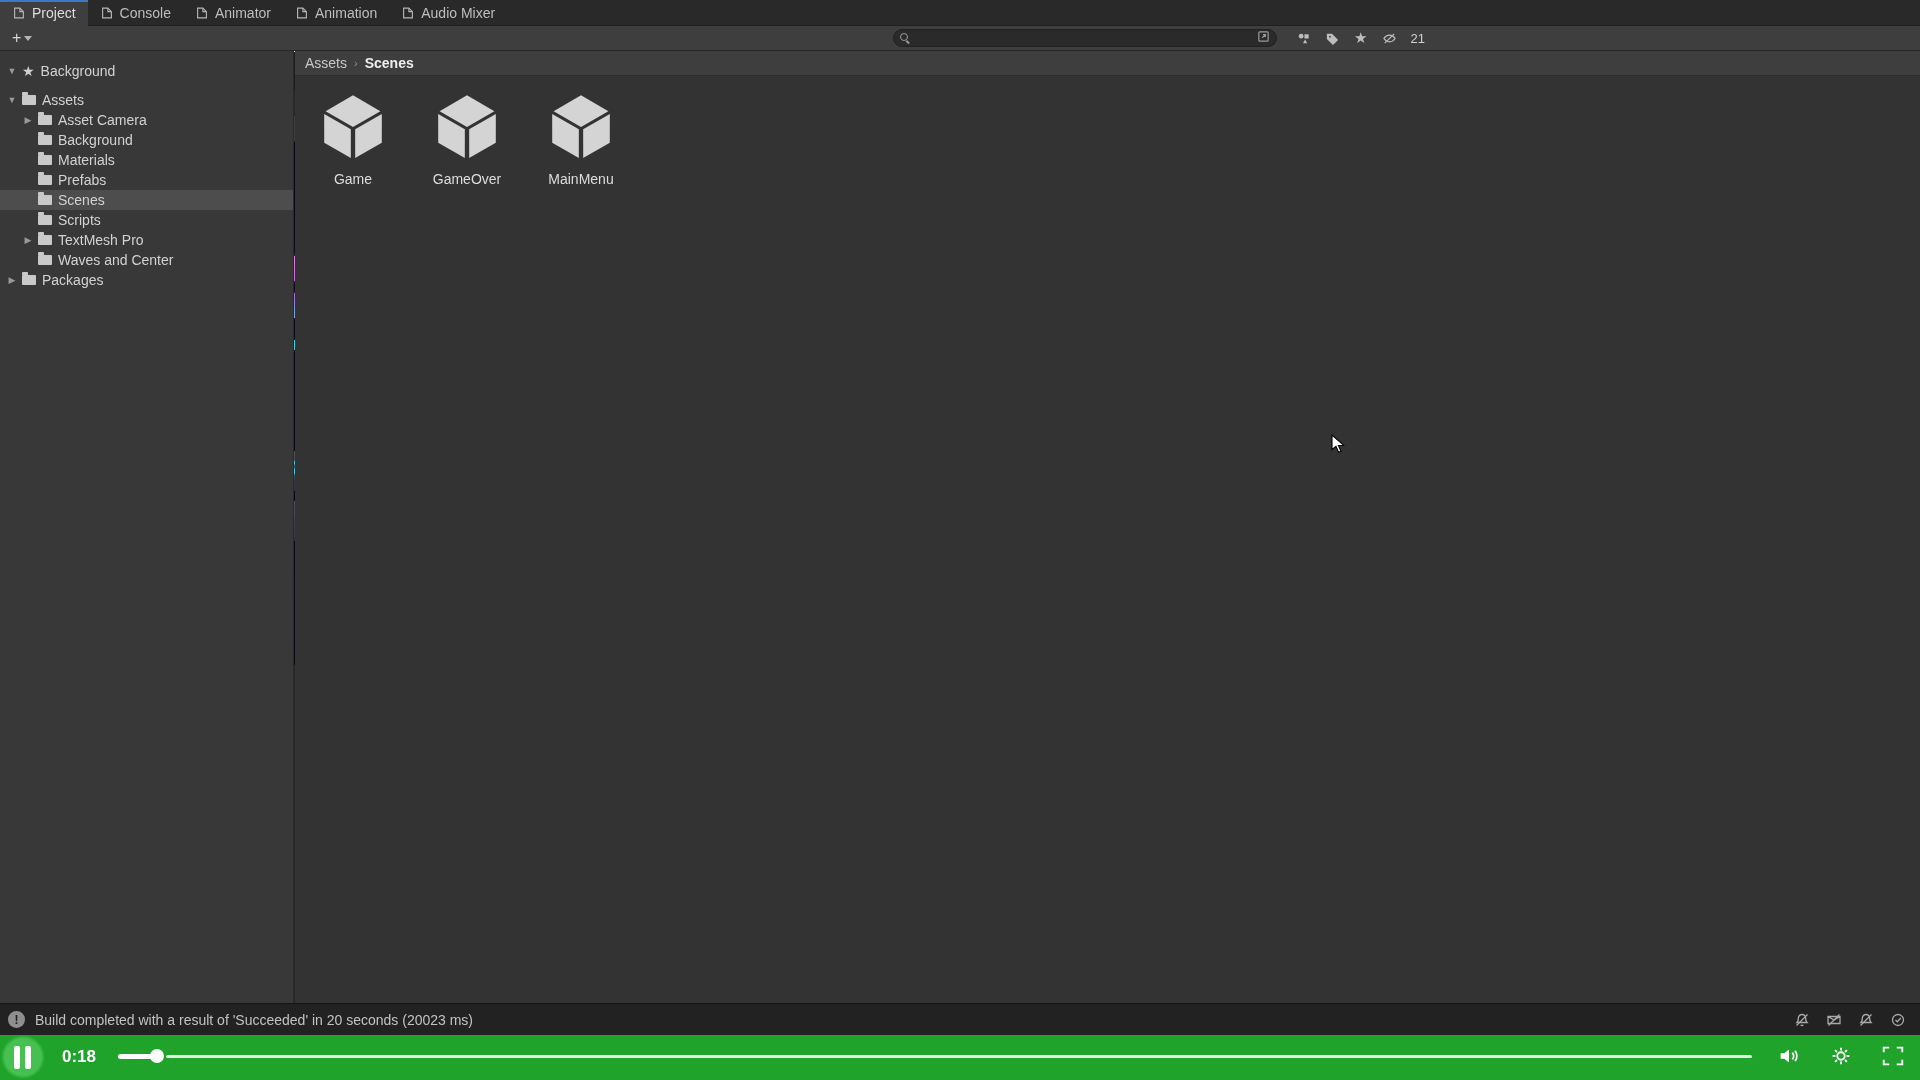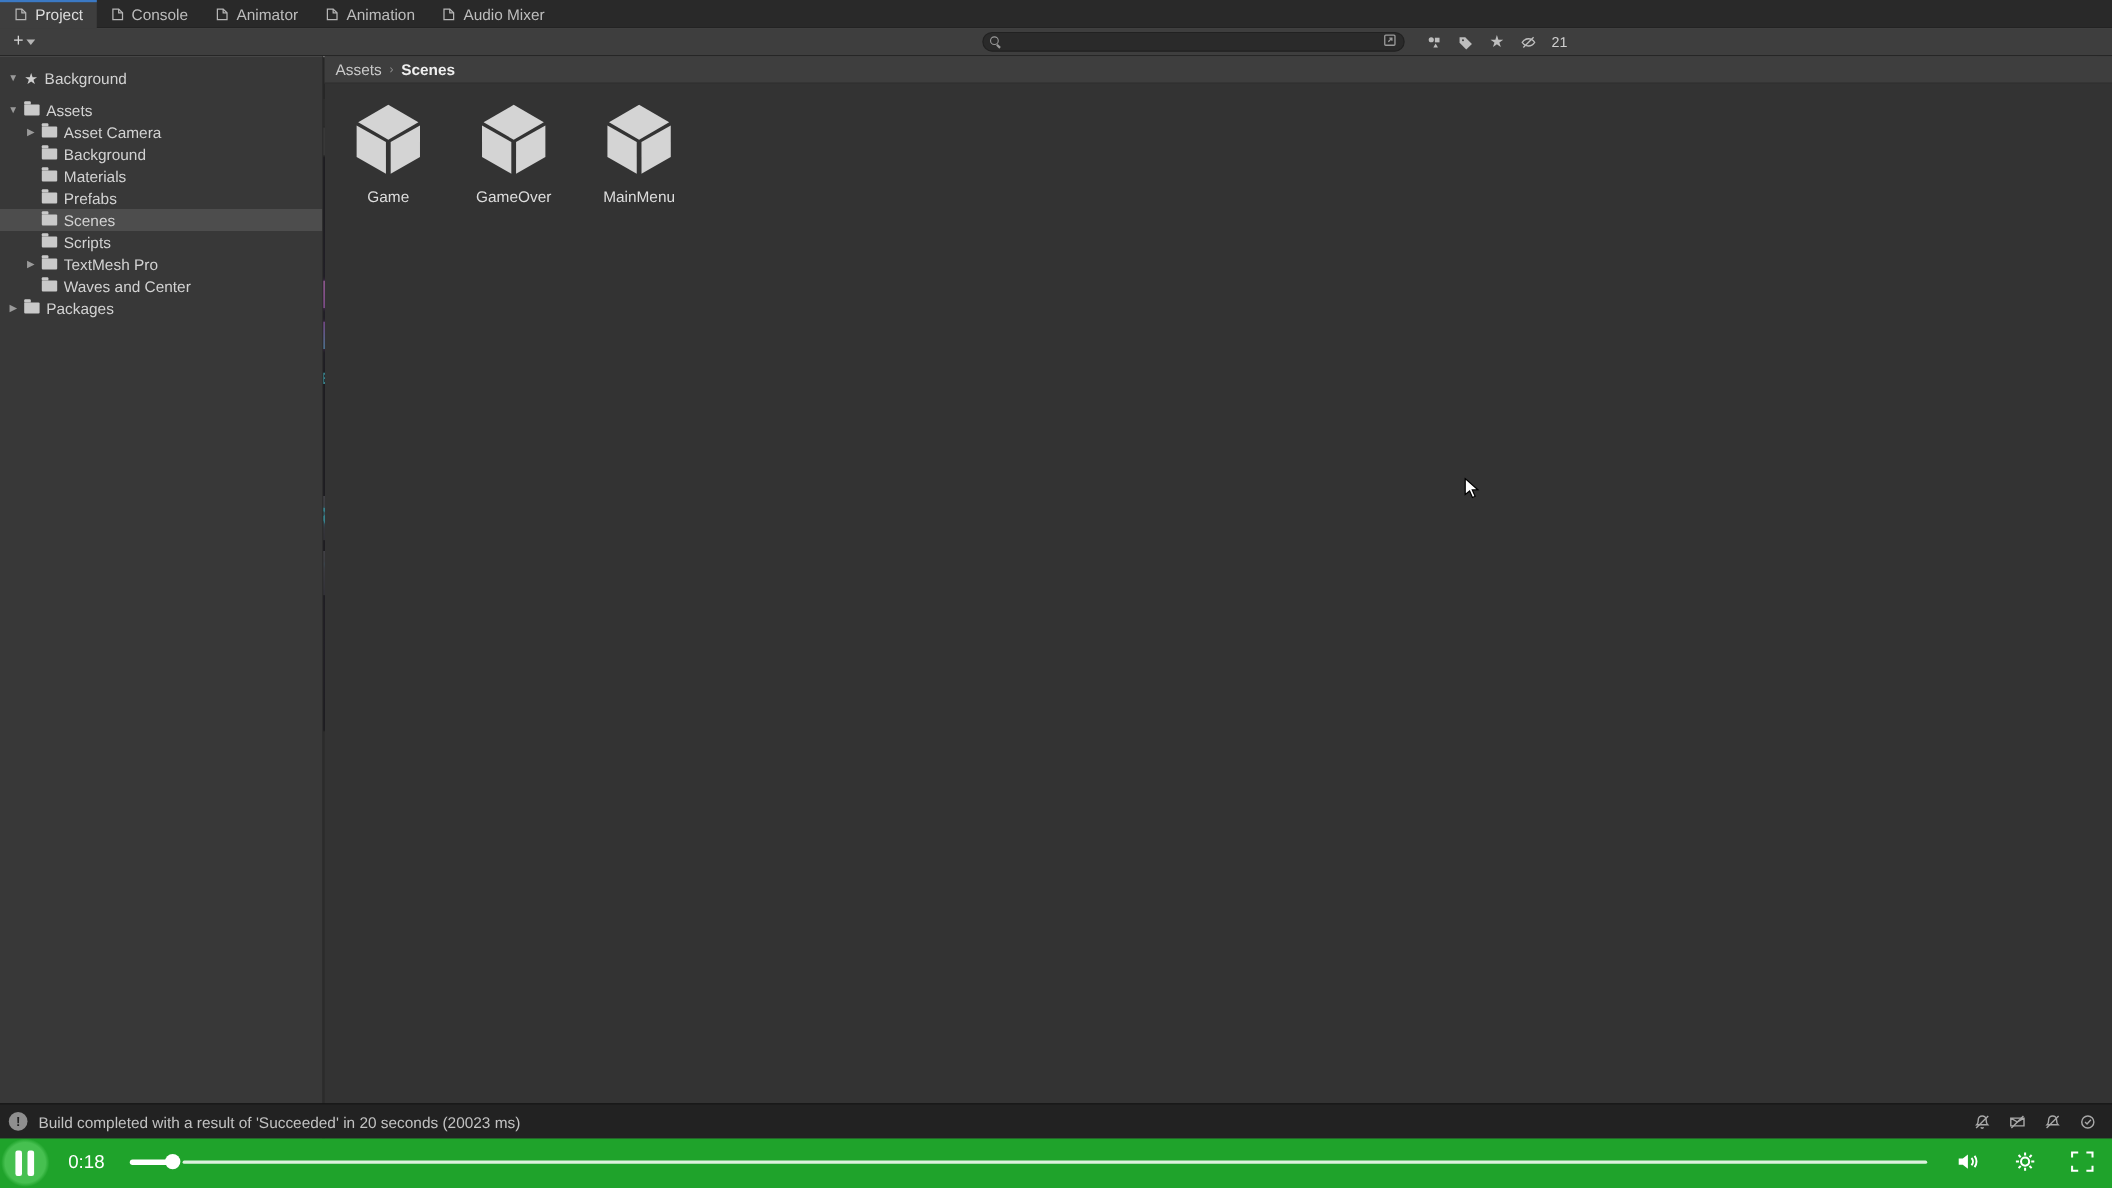--- a/index.html
+++ b/index.html
@@ -145,21 +145,21 @@
   #statusbar .sicon { width:17px; height:17px; border-radius:50%; background:#8f8f8f; color:#222; font-weight:bold; font-size:12px; display:flex; align-items:center; justify-content:center; margin-left:8px; }
   #statusbar .smsg { margin-left:10px; color:#c2c2c2; font-size:14px; }
   #statusIcons { position:absolute; right:14px; display:flex; gap:16px; }
   #statusIcons svg { width:16px; height:16px; stroke:#a8a8a8; fill:none; stroke-width:1.3; }
 
   
   #playerbar { position:absolute; left:0; top:1035px; width:1920px; height:45px; background:#1fa32b; }
   #playerbar .hl { position:absolute; left:-1px; top:0px; width:46px; height:45px; background:radial-gradient(circle at 24px 22px, #46c050 0%, #46c050 55%, transparent 66%); }
   .pausebars { position:absolute; left:14px; top:11px; display:flex; gap:5px; }
   .pausebars i { width:6px; height:23px; background:#fff; border-radius:2px; }
-  #ptime { position:absolute; left:62px; top:12px; color:#fff; font-weight:normal; font-size:17px; }
+  #ptime { position:absolute; left:62px; top:12px; color:#fff; font-weight:bold; font-size:17px; }
   .tr-played { position:absolute; left:118px; top:19px; width:38px; height:5px; background:#fff; border-radius:3px; }
   .tr-dot { position:absolute; left:150px; top:14px; width:14px; height:14px; background:#fff; border-radius:50%; }
   .tr-rest { position:absolute; left:166px; top:20px; width:1586px; height:3px; background:rgba(255,255,255,.85); border-radius:2px; }
   .pbar-icons { position:absolute; right:14px; top:8px; display:flex; gap:26px; align-items:center; }
   .pbar-icons svg { width:26px; height:26px; stroke:#fff; fill:none; stroke-width:2; }
 
   
   #cursor { position:absolute; left:1330px; top:434px; width:18px; height:20px; z-index:99; }
 </style>
 </head>

